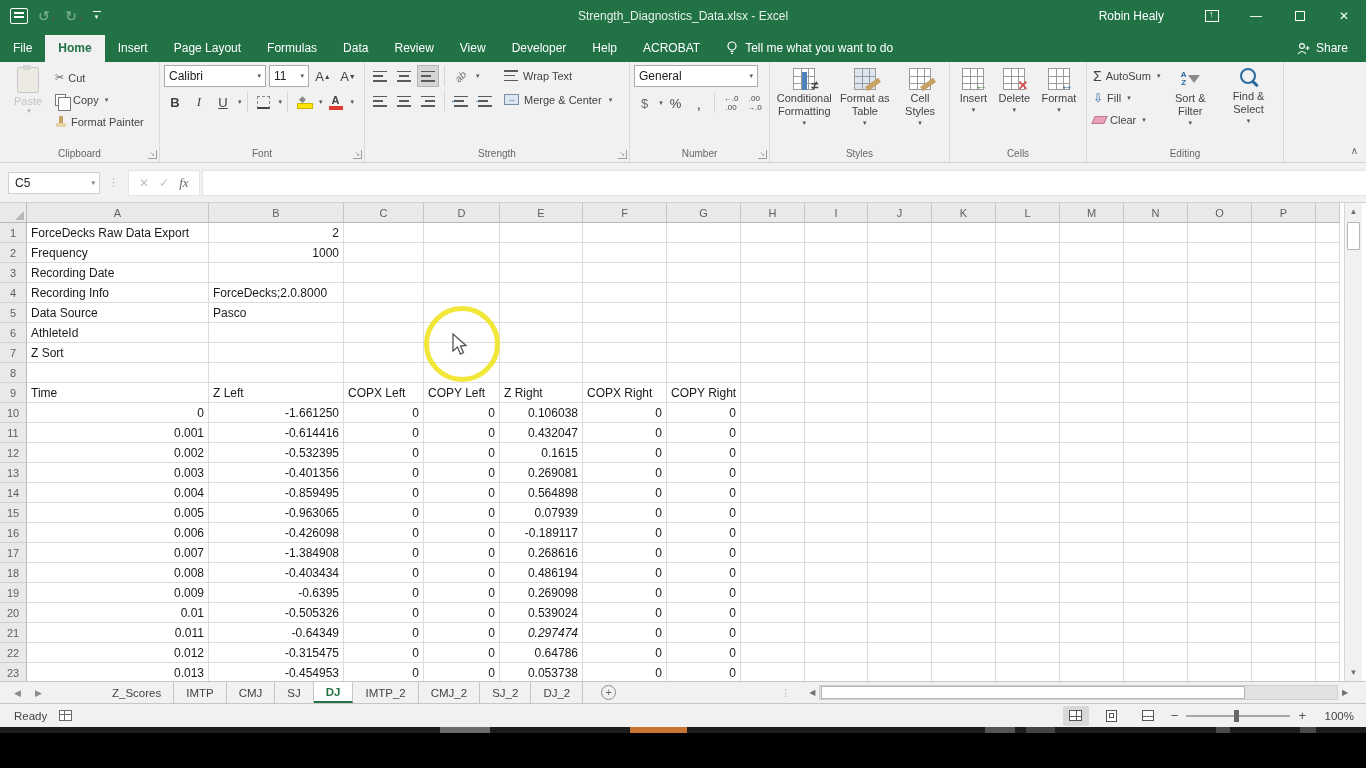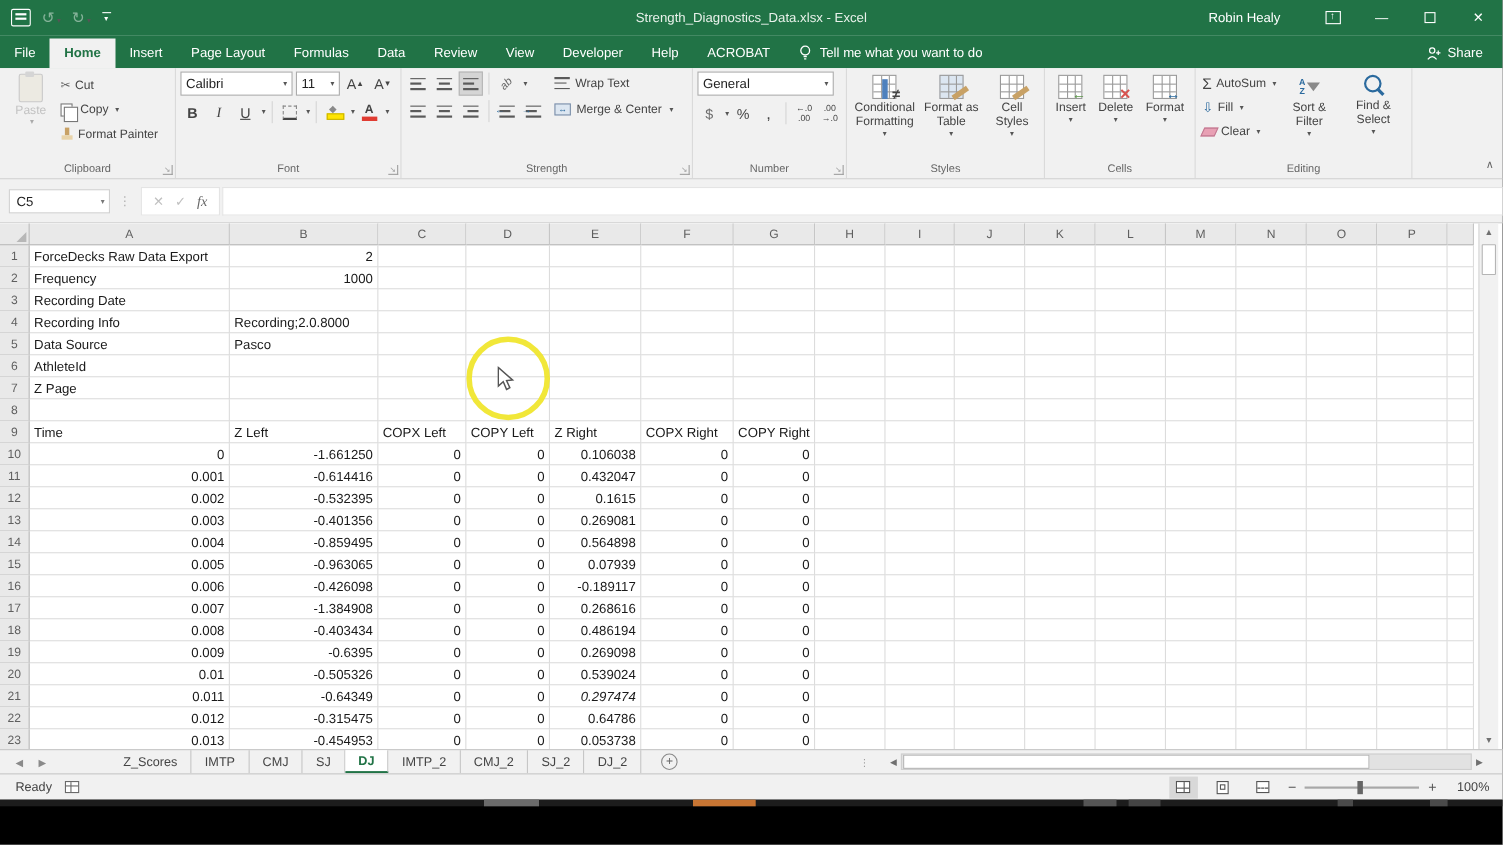--- a/index.html
+++ b/index.html
@@ -618,21 +618,21 @@
           <div class="cell" style="width: 64px;"></div>
           <div class="cell" style="width: 64px;"></div>
           <div class="cell" style="width: 64px;"></div>
           <div class="cell" style="width: 64px;"></div>
           <div class="cell" style="width: 64px;"></div>
           <div class="cell" style="width: 24px;"></div>
         </div>
         <div class="grow-row">
           <div class="rowhdr">4</div>
           <div class="cell" style="width: 182px;">Recording Info</div>
-          <div class="cell" style="width: 135px;">Recording;2.0.8000</div>
+          <div class="cell" style="width: 135px;">ForceDecks;2.0.8000</div>
           <div class="cell" style="width: 80px;"></div>
           <div class="cell" style="width: 76px;"></div>
           <div class="cell" style="width: 83px;"></div>
           <div class="cell" style="width: 84px;"></div>
           <div class="cell" style="width: 74px;"></div>
           <div class="cell" style="width: 64px;"></div>
           <div class="cell" style="width: 63px;"></div>
           <div class="cell" style="width: 64px;"></div>
           <div class="cell" style="width: 64px;"></div>
           <div class="cell" style="width: 64px;"></div>
@@ -677,21 +677,21 @@
           <div class="cell" style="width: 64px;"></div>
           <div class="cell" style="width: 64px;"></div>
           <div class="cell" style="width: 64px;"></div>
           <div class="cell" style="width: 64px;"></div>
           <div class="cell" style="width: 64px;"></div>
           <div class="cell" style="width: 64px;"></div>
           <div class="cell" style="width: 24px;"></div>
         </div>
         <div class="grow-row">
           <div class="rowhdr">7</div>
-          <div class="cell" style="width: 182px;">Z Page</div>
+          <div class="cell" style="width: 182px;">Z Sort</div>
           <div class="cell" style="width: 135px;"></div>
           <div class="cell" style="width: 80px;"></div>
           <div class="cell" style="width: 76px;"></div>
           <div class="cell" style="width: 83px;"></div>
           <div class="cell" style="width: 84px;"></div>
           <div class="cell" style="width: 74px;"></div>
           <div class="cell" style="width: 64px;"></div>
           <div class="cell" style="width: 63px;"></div>
           <div class="cell" style="width: 64px;"></div>
           <div class="cell" style="width: 64px;"></div>

